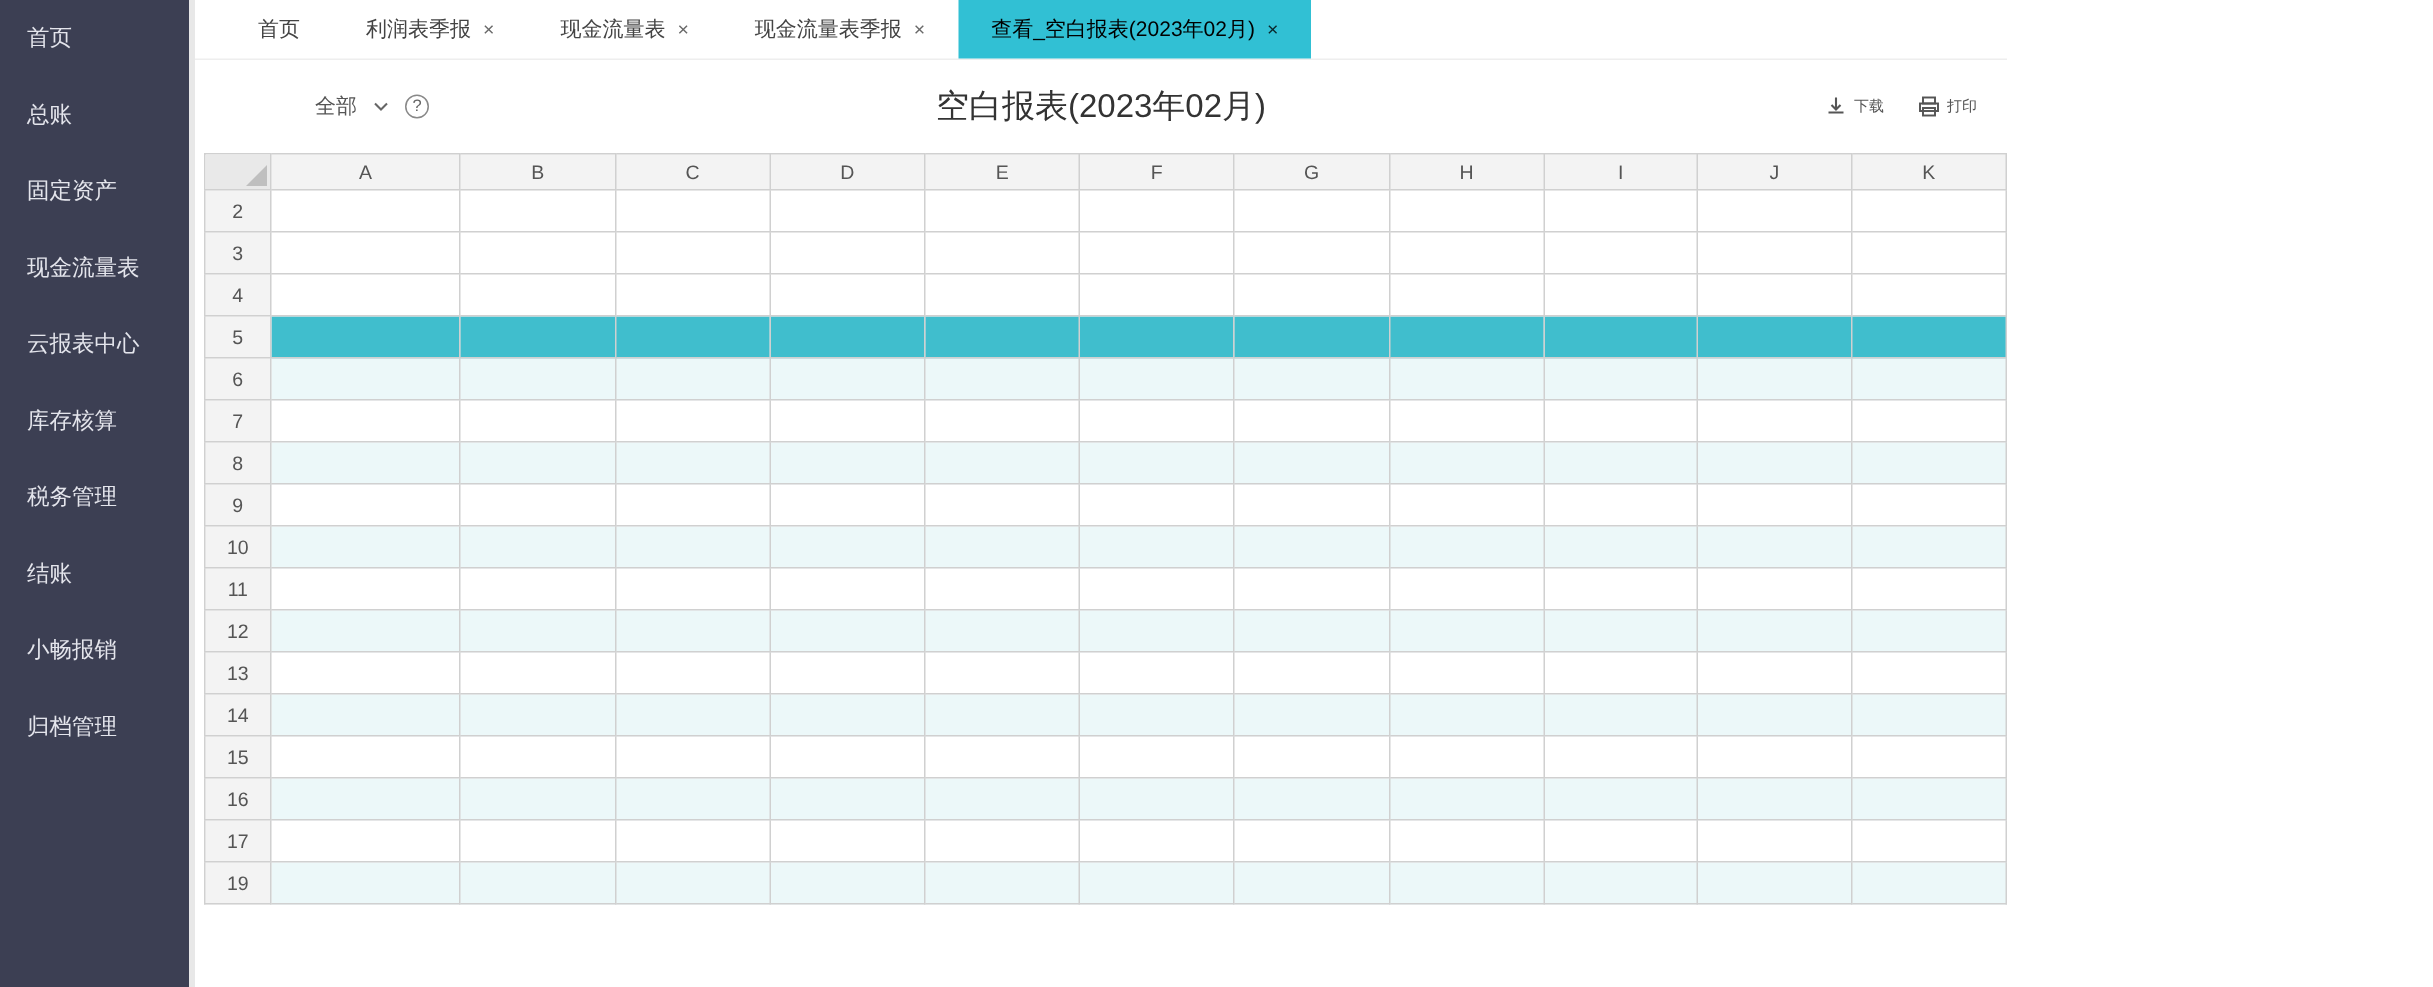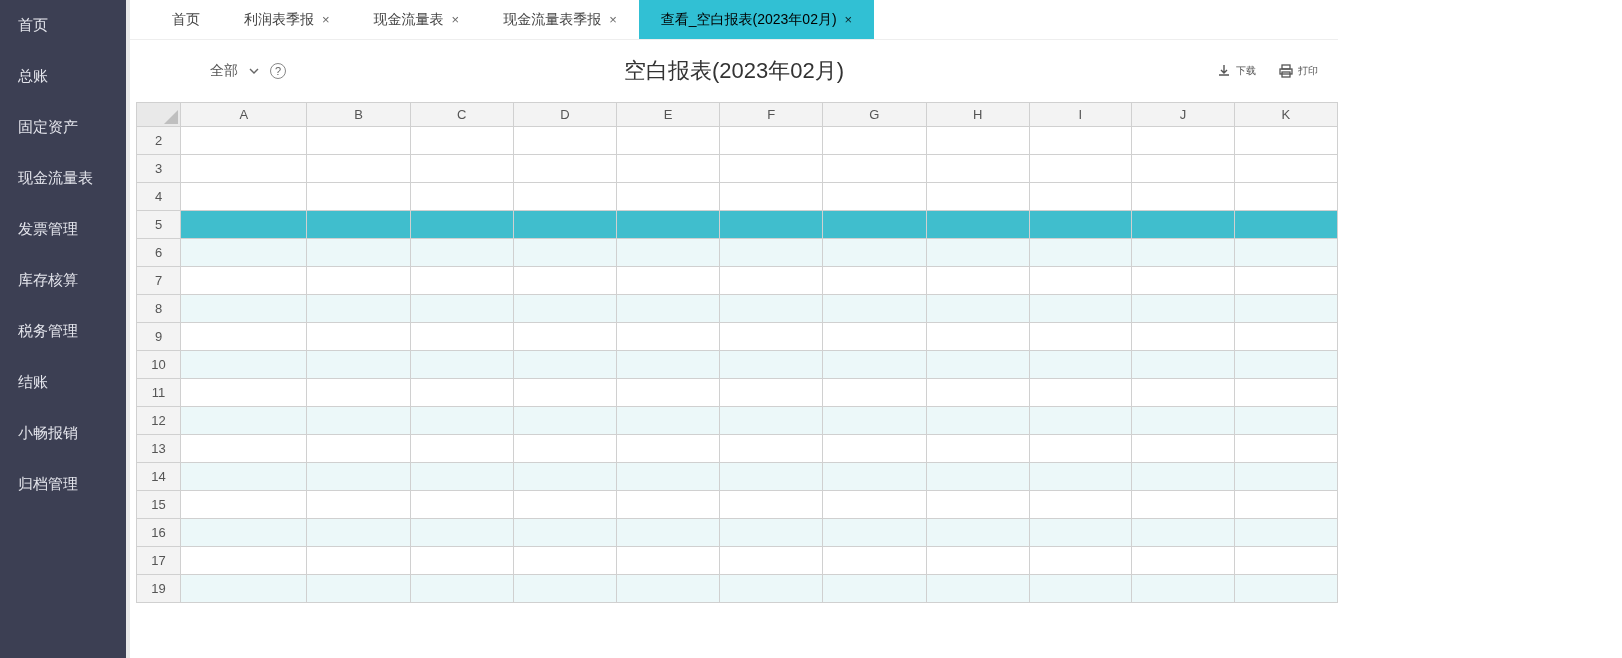--- a/index.html
+++ b/index.html
@@ -174,21 +174,21 @@
 </style>
 </head>
 <body>
 
 <div class="app">
   <nav class="sidebar" id="sidebar">
       <div class="sidebar-item">首页</div>
       <div class="sidebar-item">总账</div>
       <div class="sidebar-item">固定资产</div>
       <div class="sidebar-item">现金流量表</div>
-      <div class="sidebar-item">发票管理</div>
+      <div class="sidebar-item">云报表中心</div>
       <div class="sidebar-item">库存核算</div>
       <div class="sidebar-item">税务管理</div>
       <div class="sidebar-item">结账</div>
       <div class="sidebar-item">小畅报销</div>
       <div class="sidebar-item">归档管理</div>
     </nav>
 
   <div class="main">
     <div class="tabs" id="tabs">
         <div class="tab">

